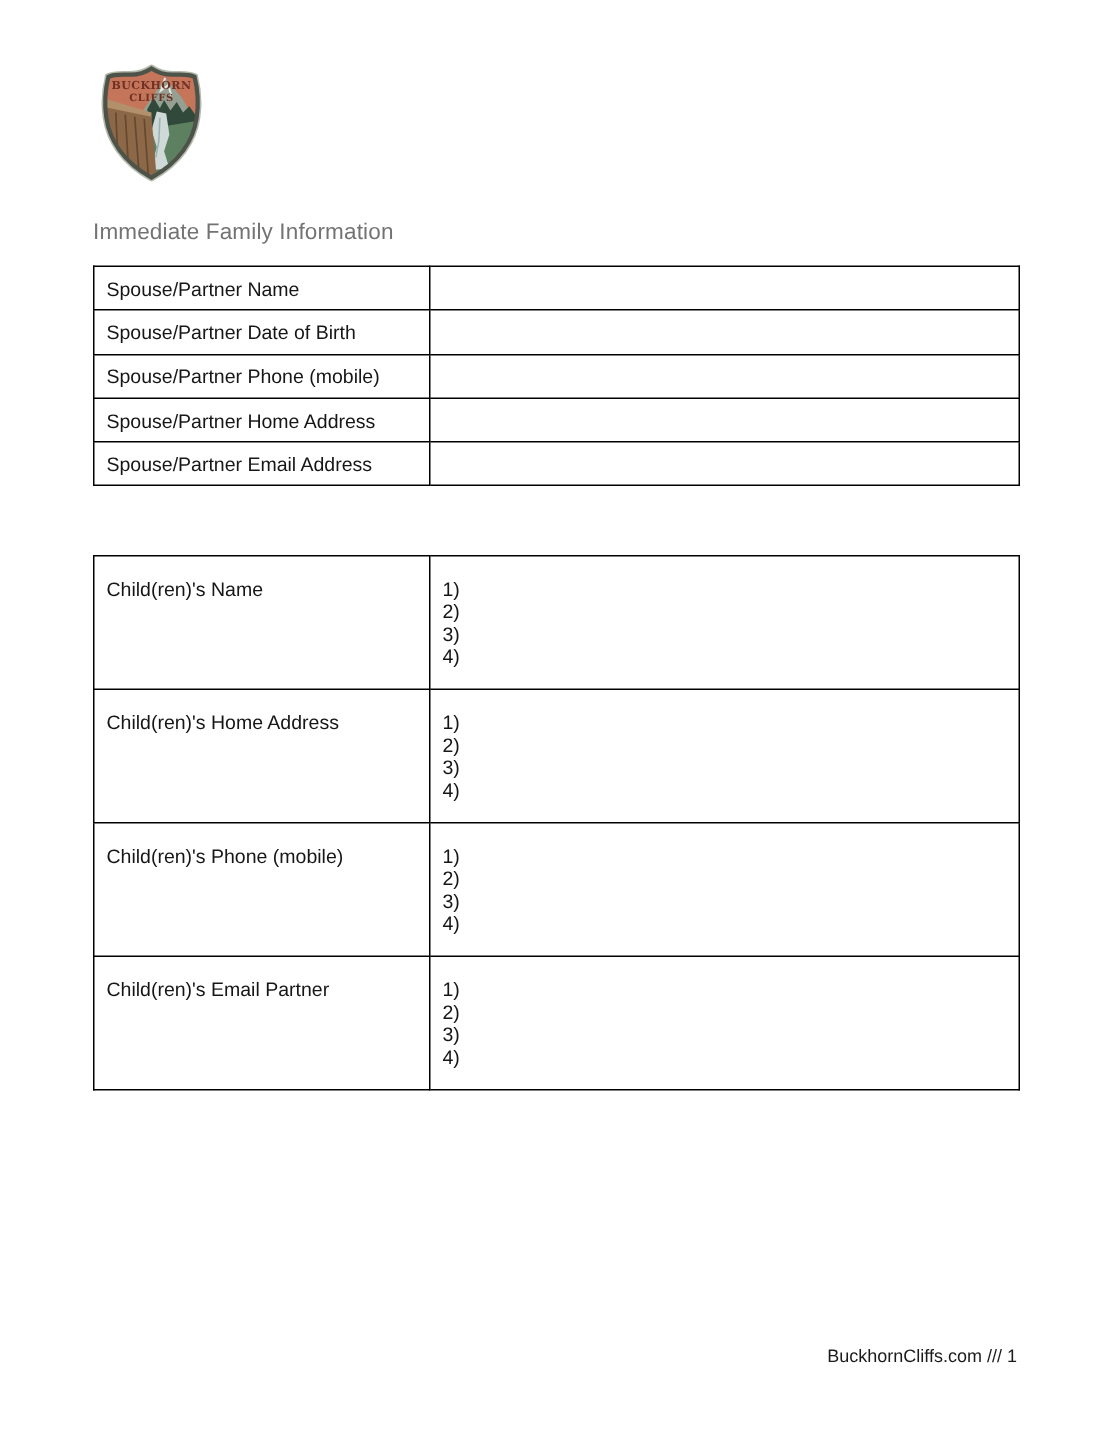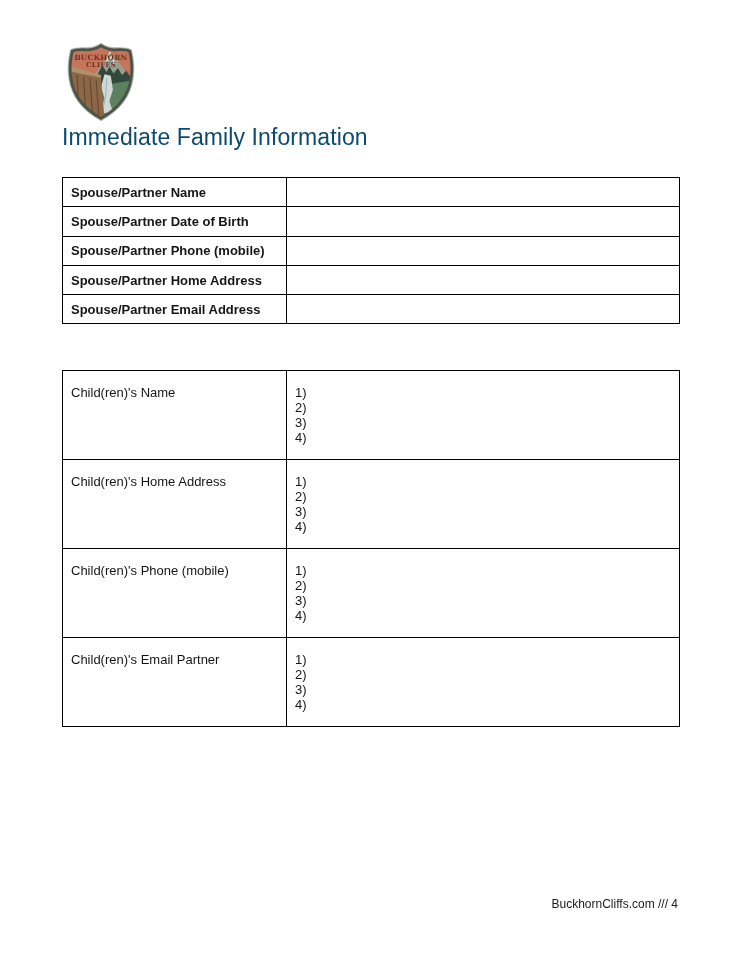--- a/index.html
+++ b/index.html
@@ -8,40 +8,40 @@
     background: #ffffff;
     font-family: "Liberation Sans", sans-serif;
     position: relative;
     overflow: hidden;
   }
   .page { position: absolute; inset: 0; background: #ffffff; }
 
   .logo-wrap { position: absolute; left: 66px; top: 43px; width: 70px; height: 78px; }
 
   .page-title {
-    position: absolute; left: 62px; top: 126px;
-    font-size: 23px; line-height: 23px; color: #0c4a6e;
+    position: absolute; left: 62px; top: 143px;
+    font-size: 15px; line-height: 23px; color: #737373;
     letter-spacing: 0.1px;
   }
 
   table.form-table {
     position: absolute; left: 62px;
     width: 617px; border-collapse: collapse; table-layout: fixed;
   }
   table.form-table td {
     border: 1px solid #000000;
     font-size: 13px; color: #161616;
     padding: 0 4px 0 8px;
     overflow: hidden;
   }
   col.c-label { width: 224px; }
   col.c-value { width: 393px; }
 
   #spouse-table { top: 177px; }
-  #spouse-table td { height: 28.3px; vertical-align: middle; font-weight: bold; }
+  #spouse-table td { height: 28.3px; vertical-align: middle; }
 
   #children-table { top: 370px; }
   #children-table td { height: 74px; vertical-align: top; padding-top: 14px; }
   .num-line { font-size: 13px; line-height: 15px; color: #161616; }
 
   .footer {
     position: absolute; top: 897px; right: 64px;
     font-size: 12px; color: #1b1b1b;
   }
 </style>
@@ -150,15 +150,15 @@
         <td>
           <div class="num-line">1)</div>
           <div class="num-line">2)</div>
           <div class="num-line">3)</div>
           <div class="num-line">4)</div>
         </td>
       </tr>
     </tbody>
   </table>
 
-  <div class="footer">BuckhornCliffs.com /// 4</div>
+  <div class="footer">BuckhornCliffs.com /// 1</div>
 
 </div>
 
 </body></html>

